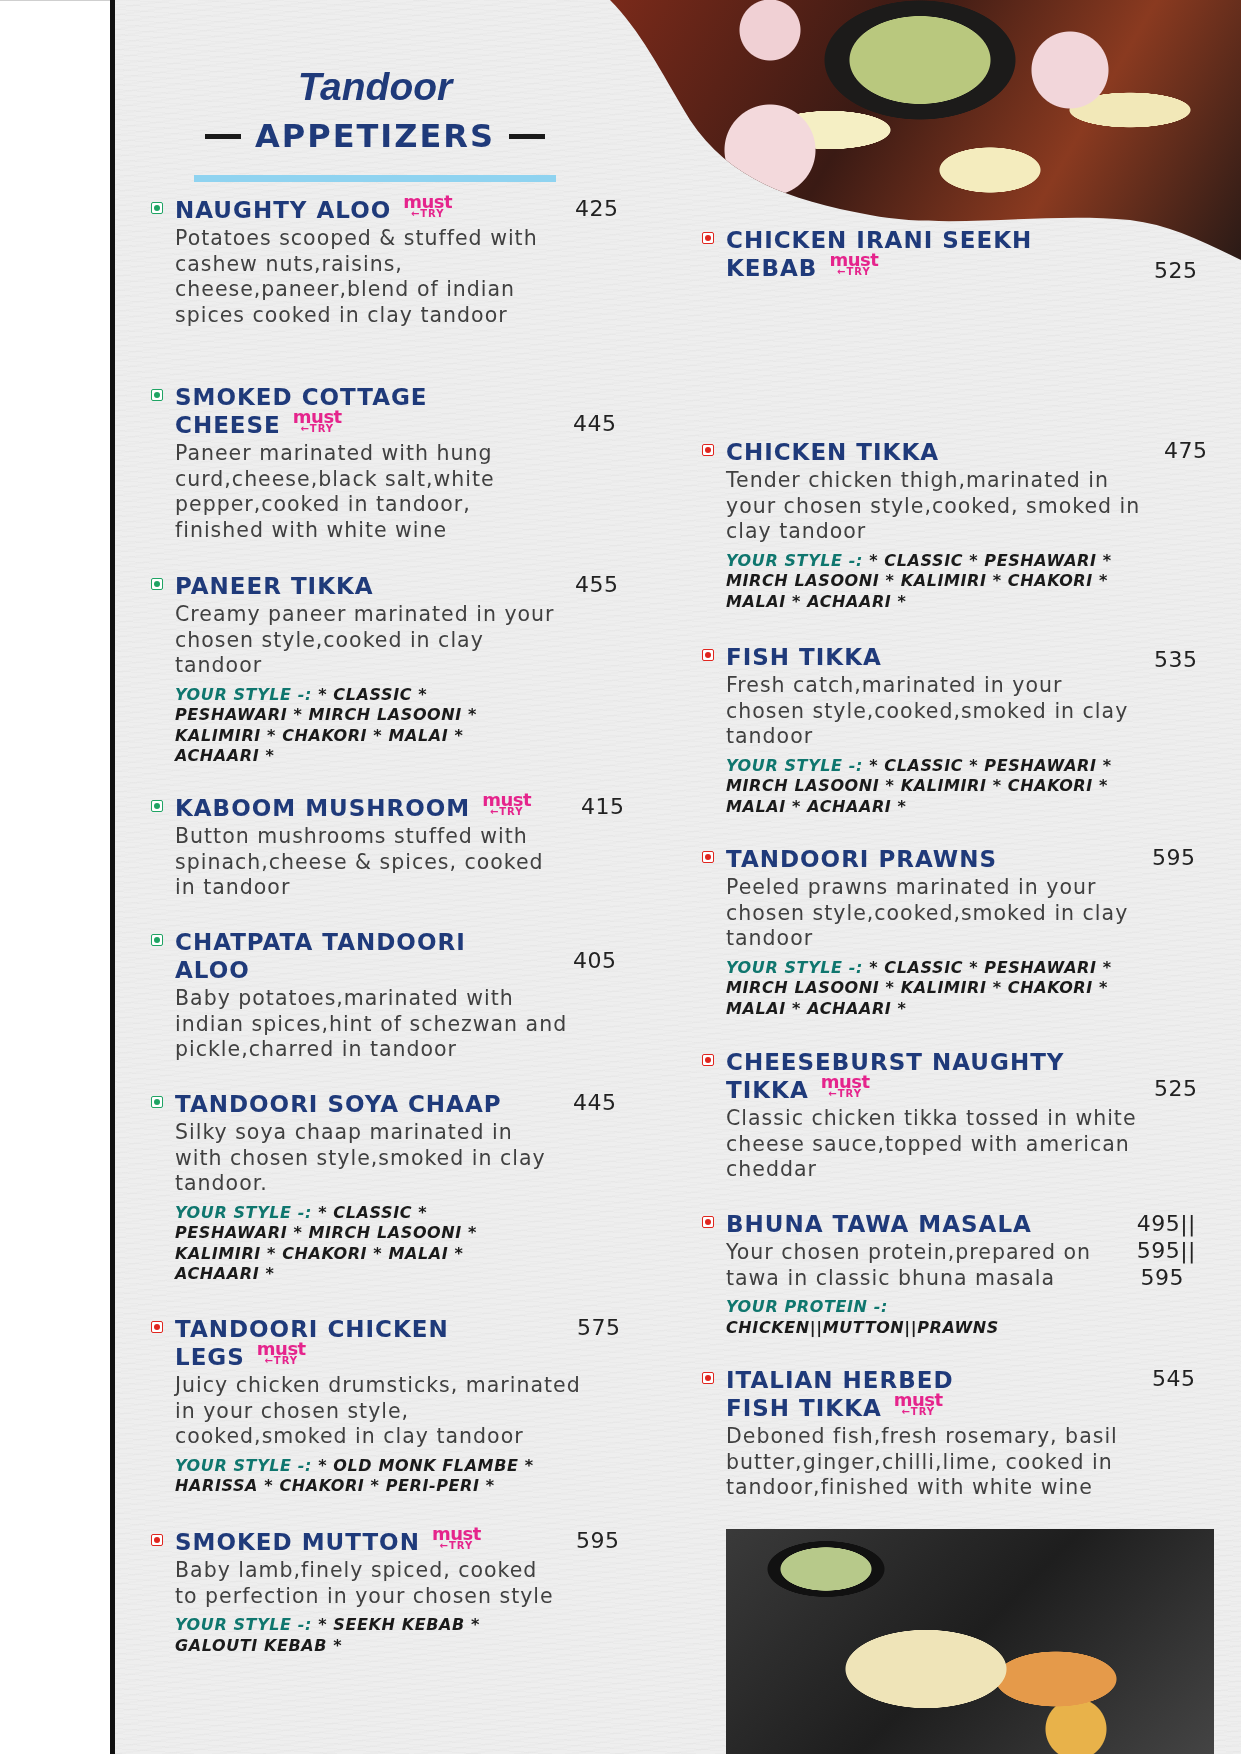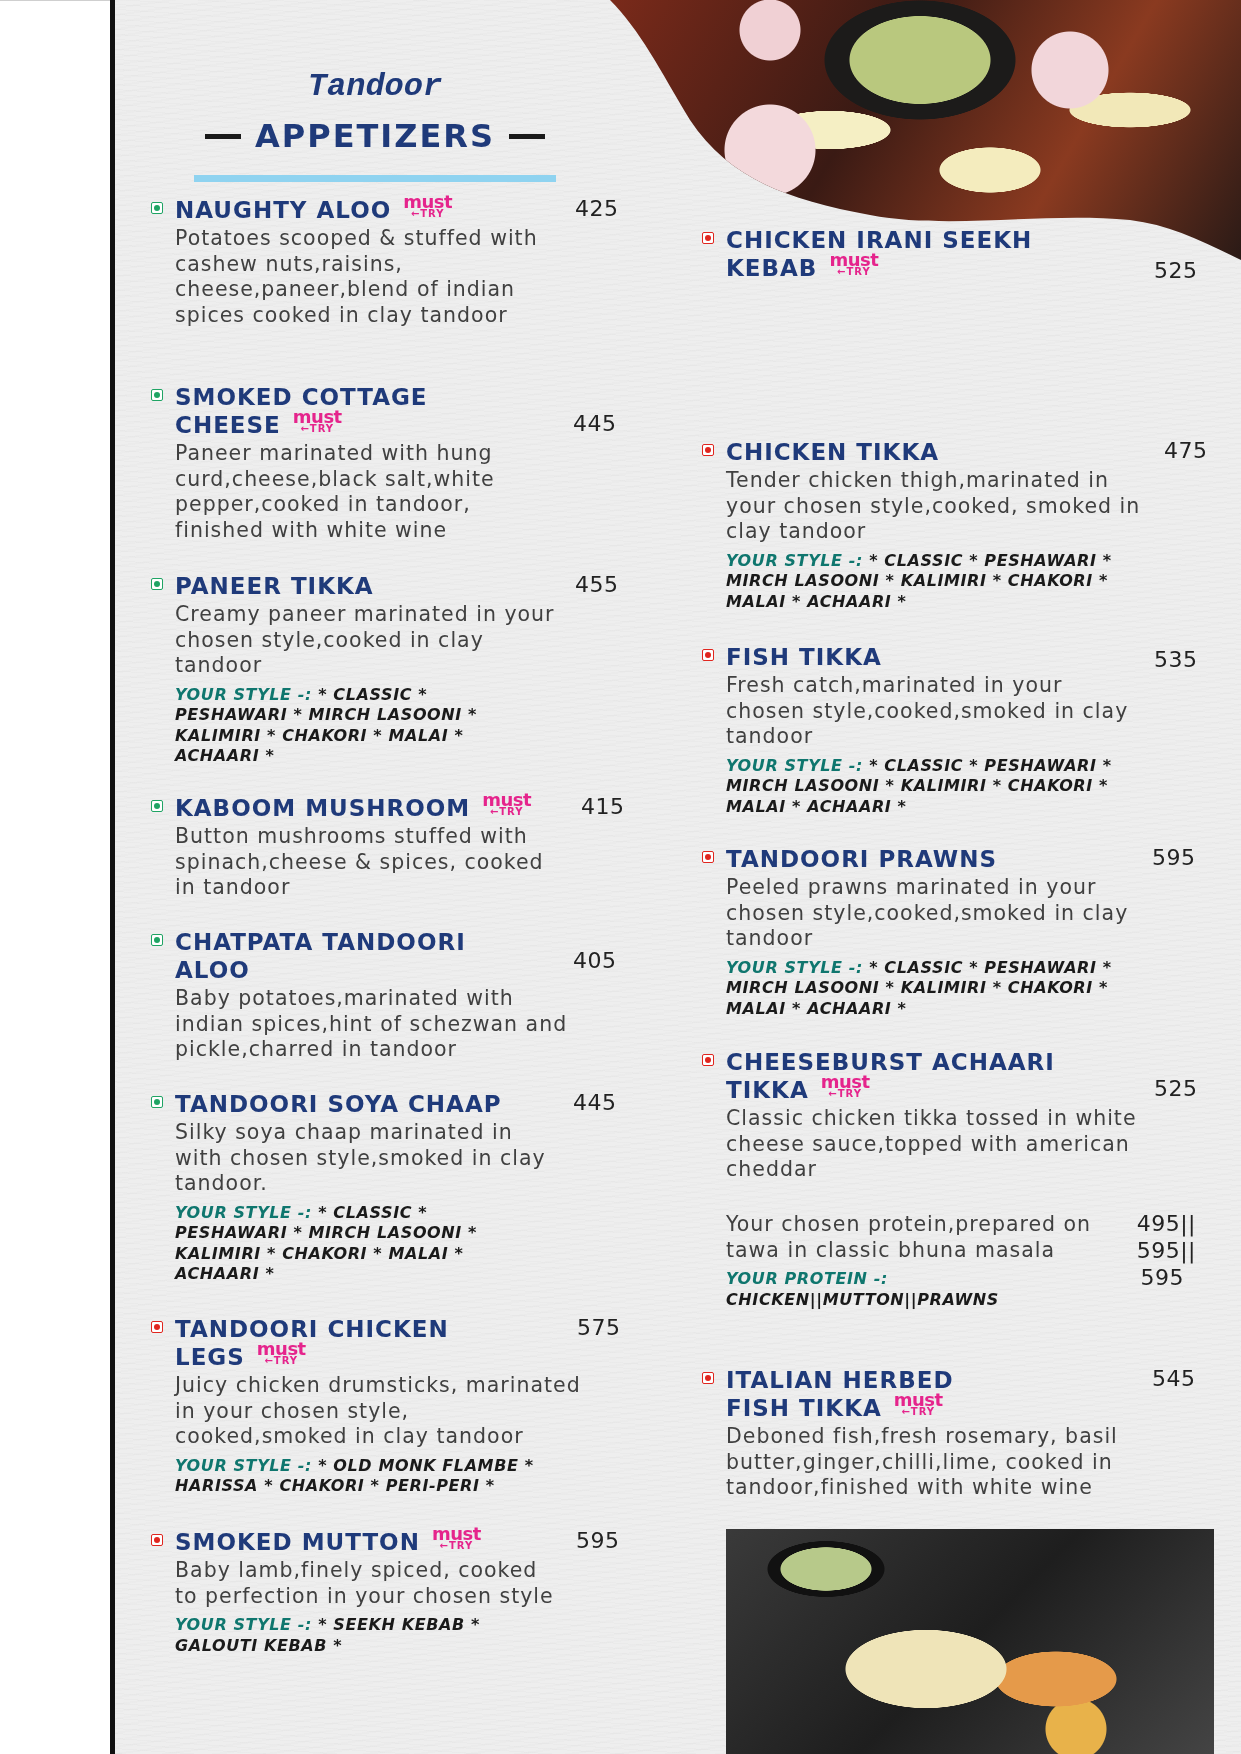--- a/index.html
+++ b/index.html
@@ -24,21 +24,21 @@
       linear-gradient(120deg, #7a2a1a, #3a1a14 40%, #8a3a20 70%, #2a1a16); }
   .photo-bottom { position:absolute; left:726px; top:1529px; width:488px; height:225px;
     background:
       radial-gradient(ellipse at 100px 40px, #b7c98a 0 45px, #111 46px 58px, rgba(0,0,0,0) 59px),
       radial-gradient(ellipse at 200px 140px, #efe4b8 0 80px, rgba(0,0,0,0) 81px),
       radial-gradient(ellipse at 330px 150px, #e59a4a 0 60px, rgba(0,0,0,0) 61px),
       radial-gradient(circle at 350px 200px, #e8b24a 0 30px, rgba(0,0,0,0) 31px),
       linear-gradient(135deg, #3a3a3a, #1e1e1e 50%, #444); }
 
   .header { position:absolute; left:150px; top:65px; width:450px; text-align:center; }
-  .header .script { font-family:Liberation Mono, monospace; font-style:italic; font-weight:bold; font-size:32px; color:#1f3a7a; line-height:44px; }
+  .header .script { font-family:Liberation Sans, sans-serif; font-style:italic; font-weight:bold; font-size:39px; color:#1f3a7a; line-height:44px; }
   .header .title-row { display:flex; align-items:center; justify-content:center; gap:14px; margin-top:2px; }
   .header .dash { width:36px; height:5px; background:#1a1a1a; }
   .header .title { font-family:"DejaVu Sans", sans-serif; font-weight:bold; font-size:32px; letter-spacing:2px; color:#1f3a7a; line-height:50px; }
   .header .underline { width:362px; height:7px; background:#8fd3f0; margin:14px auto 0; }
 
   .item { position:absolute; }
   .item .name-row { position:relative; display:flex; align-items:flex-start; }
   .diet { position:absolute; left:-24px; top:6px; width:12px; height:12px; border:1.5px solid; border-radius:2px; box-sizing:border-box; display:flex; align-items:center; justify-content:center; background:#fff; }
   .diet::after { content:""; width:6px; height:6px; border-radius:50%; background:currentColor; }
   .diet.veg { color:#1fa464; border-color:#1fa464; }
@@ -181,27 +181,31 @@
     <span class="name">TANDOORI PRAWNS</span>
   </div>
   <div class="desc" style="width:430px;">Peeled prawns marinated in your chosen style,cooked,smoked in clay tandoor</div>
   <div class="style" style="width:430px;"><span class="lbl">YOUR STYLE -:</span> <span>* CLASSIC * PESHAWARI * MIRCH LASOONI * KALIMIRI * CHAKORI * MALAI * ACHAARI *</span></div>
   <div class="price" style="left:426px; top:0;">595</div>
 </div>
 
 <div class="item" style="left:726px; top:1048px; width:480px;">
   <div class="name-row">
     <span class="diet nonveg"></span>
-    <span class="name" style="width:360px;"><span>CHEESEBURST ACHAARI TIKKA</span><span class="must"><span class="m1">must</span><span class="m2">←TRY</span></span></span>
+    <span class="name" style="width:360px;"><span>CHEESEBURST NAUGHTY TIKKA</span><span class="must"><span class="m1">must</span><span class="m2">←TRY</span></span></span>
   </div>
   <div class="desc" style="width:420px;">Classic chicken tikka tossed in white cheese sauce,topped with american cheddar</div>
   <div class="price" style="left:428px; top:28px;">525</div>
 </div>
 
 <div class="item" style="left:726px; top:1210px; width:480px;">
+  <div class="name-row">
+    <span class="diet nonveg"></span>
+    <span class="name">BHUNA TAWA MASALA</span>
+  </div>
   <div class="desc" style="width:410px;">Your chosen protein,prepared on tawa in classic bhuna masala</div>
   <div class="style" style="width:380px;"><span class="lbl">YOUR PROTEIN -:</span><br><span>CHICKEN||MUTTON||PRAWNS</span></div>
   <div class="price" style="left:410px; top:0; line-height:27px; text-align:right; width:60px;">
     <div>495||</div>
     <div>595||</div>
     <div style="padding-right:12px;">595</div>
   </div>
 </div>
 
 <div class="item" style="left:726px; top:1366px; width:480px;">

